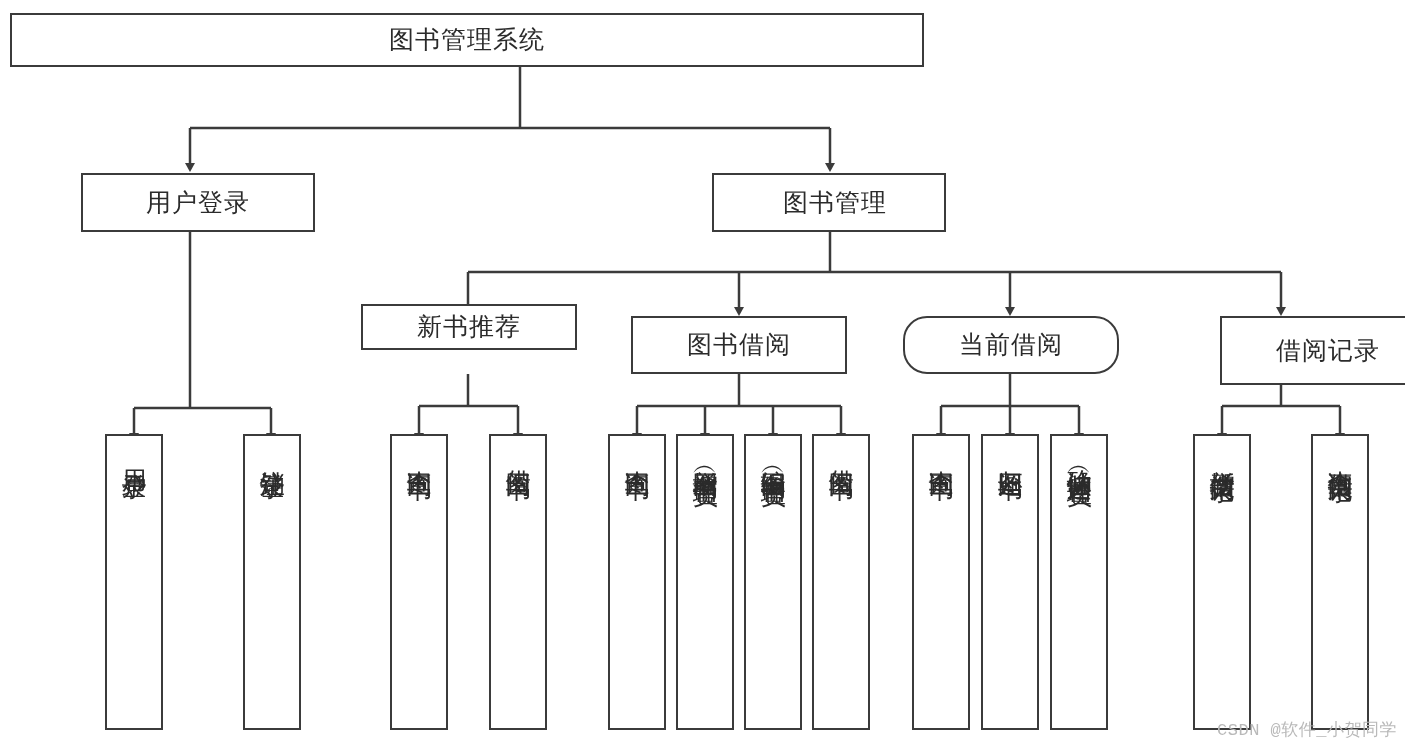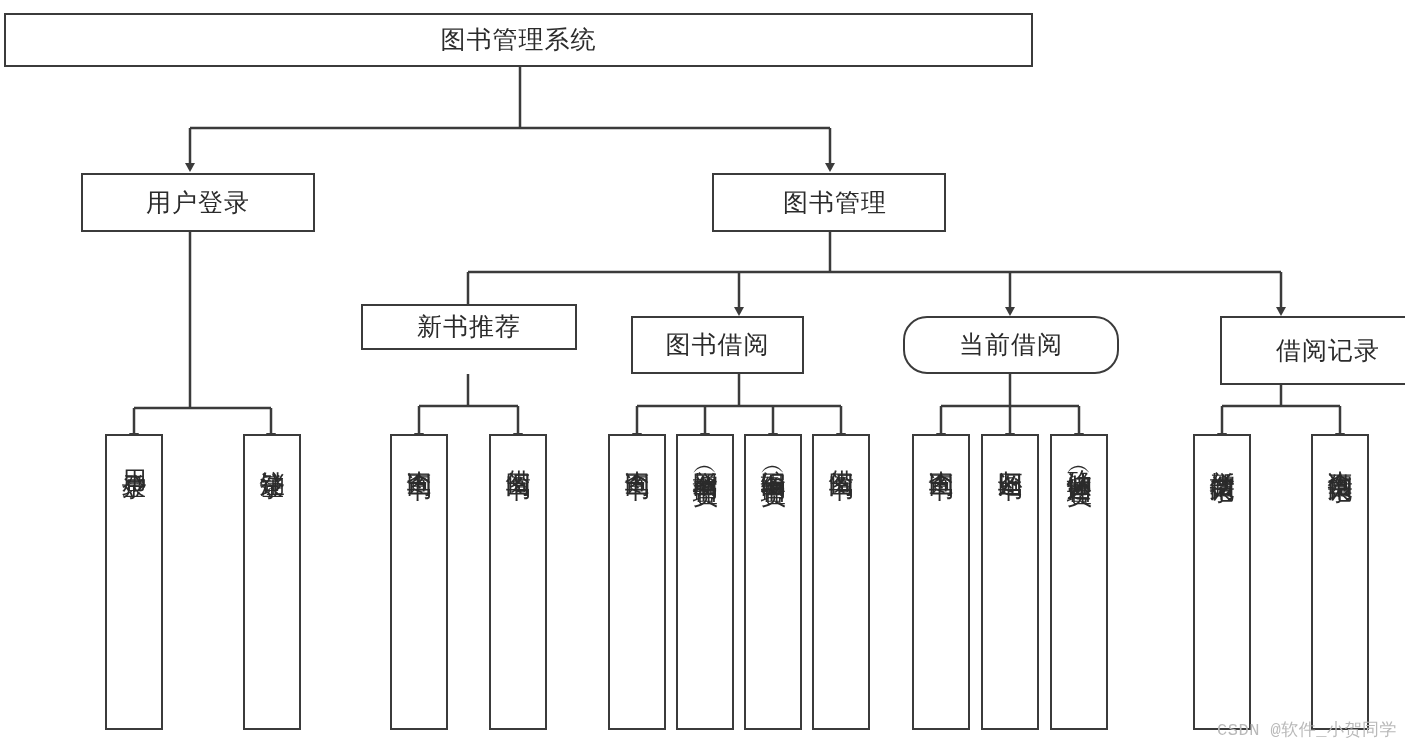--- a/index.html
+++ b/index.html
@@ -117,37 +117,37 @@
       <path d="M1010,406 L1010,434" marker-end="url(#arrow)"></path>
       <path d="M1079,406 L1079,434" marker-end="url(#arrow)"></path>
 
       <path d="M1281,374 L1281,406"></path>
       <path d="M1222,406 L1340,406"></path>
       <path d="M1222,406 L1222,434" marker-end="url(#arrow)"></path>
       <path d="M1340,406 L1340,434" marker-end="url(#arrow)"></path>
     </g>
   </svg>
 
-  <div class="node horizontal" style="left:4px; top:13px; width:1029px; height:54px;">
+  <div class="node horizontal" style="left:10px; top:13px; width:914px; height:54px;">
     <span>图书管理系统</span>
   </div>
 
   <div class="node horizontal" style="left:81px; top:173px; width:234px; height:59px;">
     <span>用户登录</span>
   </div>
 
   <div class="node horizontal" style="left:712px; top:173px; width:234px; height:59px;padding-left:12px;">
     <span>图书管理</span>
   </div>
 
   <div class="node horizontal" style="left:361px; top:304px; width:216px; height:46px;">
     <span>新书推荐</span>
   </div>
 
-  <div class="node horizontal" style="left:631px; top:316px; width:173px; height:58px;">
+  <div class="node horizontal" style="left:631px; top:316px; width:216px; height:58px;">
     <span>图书借阅</span>
   </div>
 
   <div class="node horizontal" style="left:903px; top:316px; width:216px; height:58px;border-radius:24px;">
     <span>当前借阅</span>
   </div>
 
   <div class="node horizontal" style="left:1220px; top:316px; width:216px; height:69px;">
     <span>借阅记录</span>
   </div>

